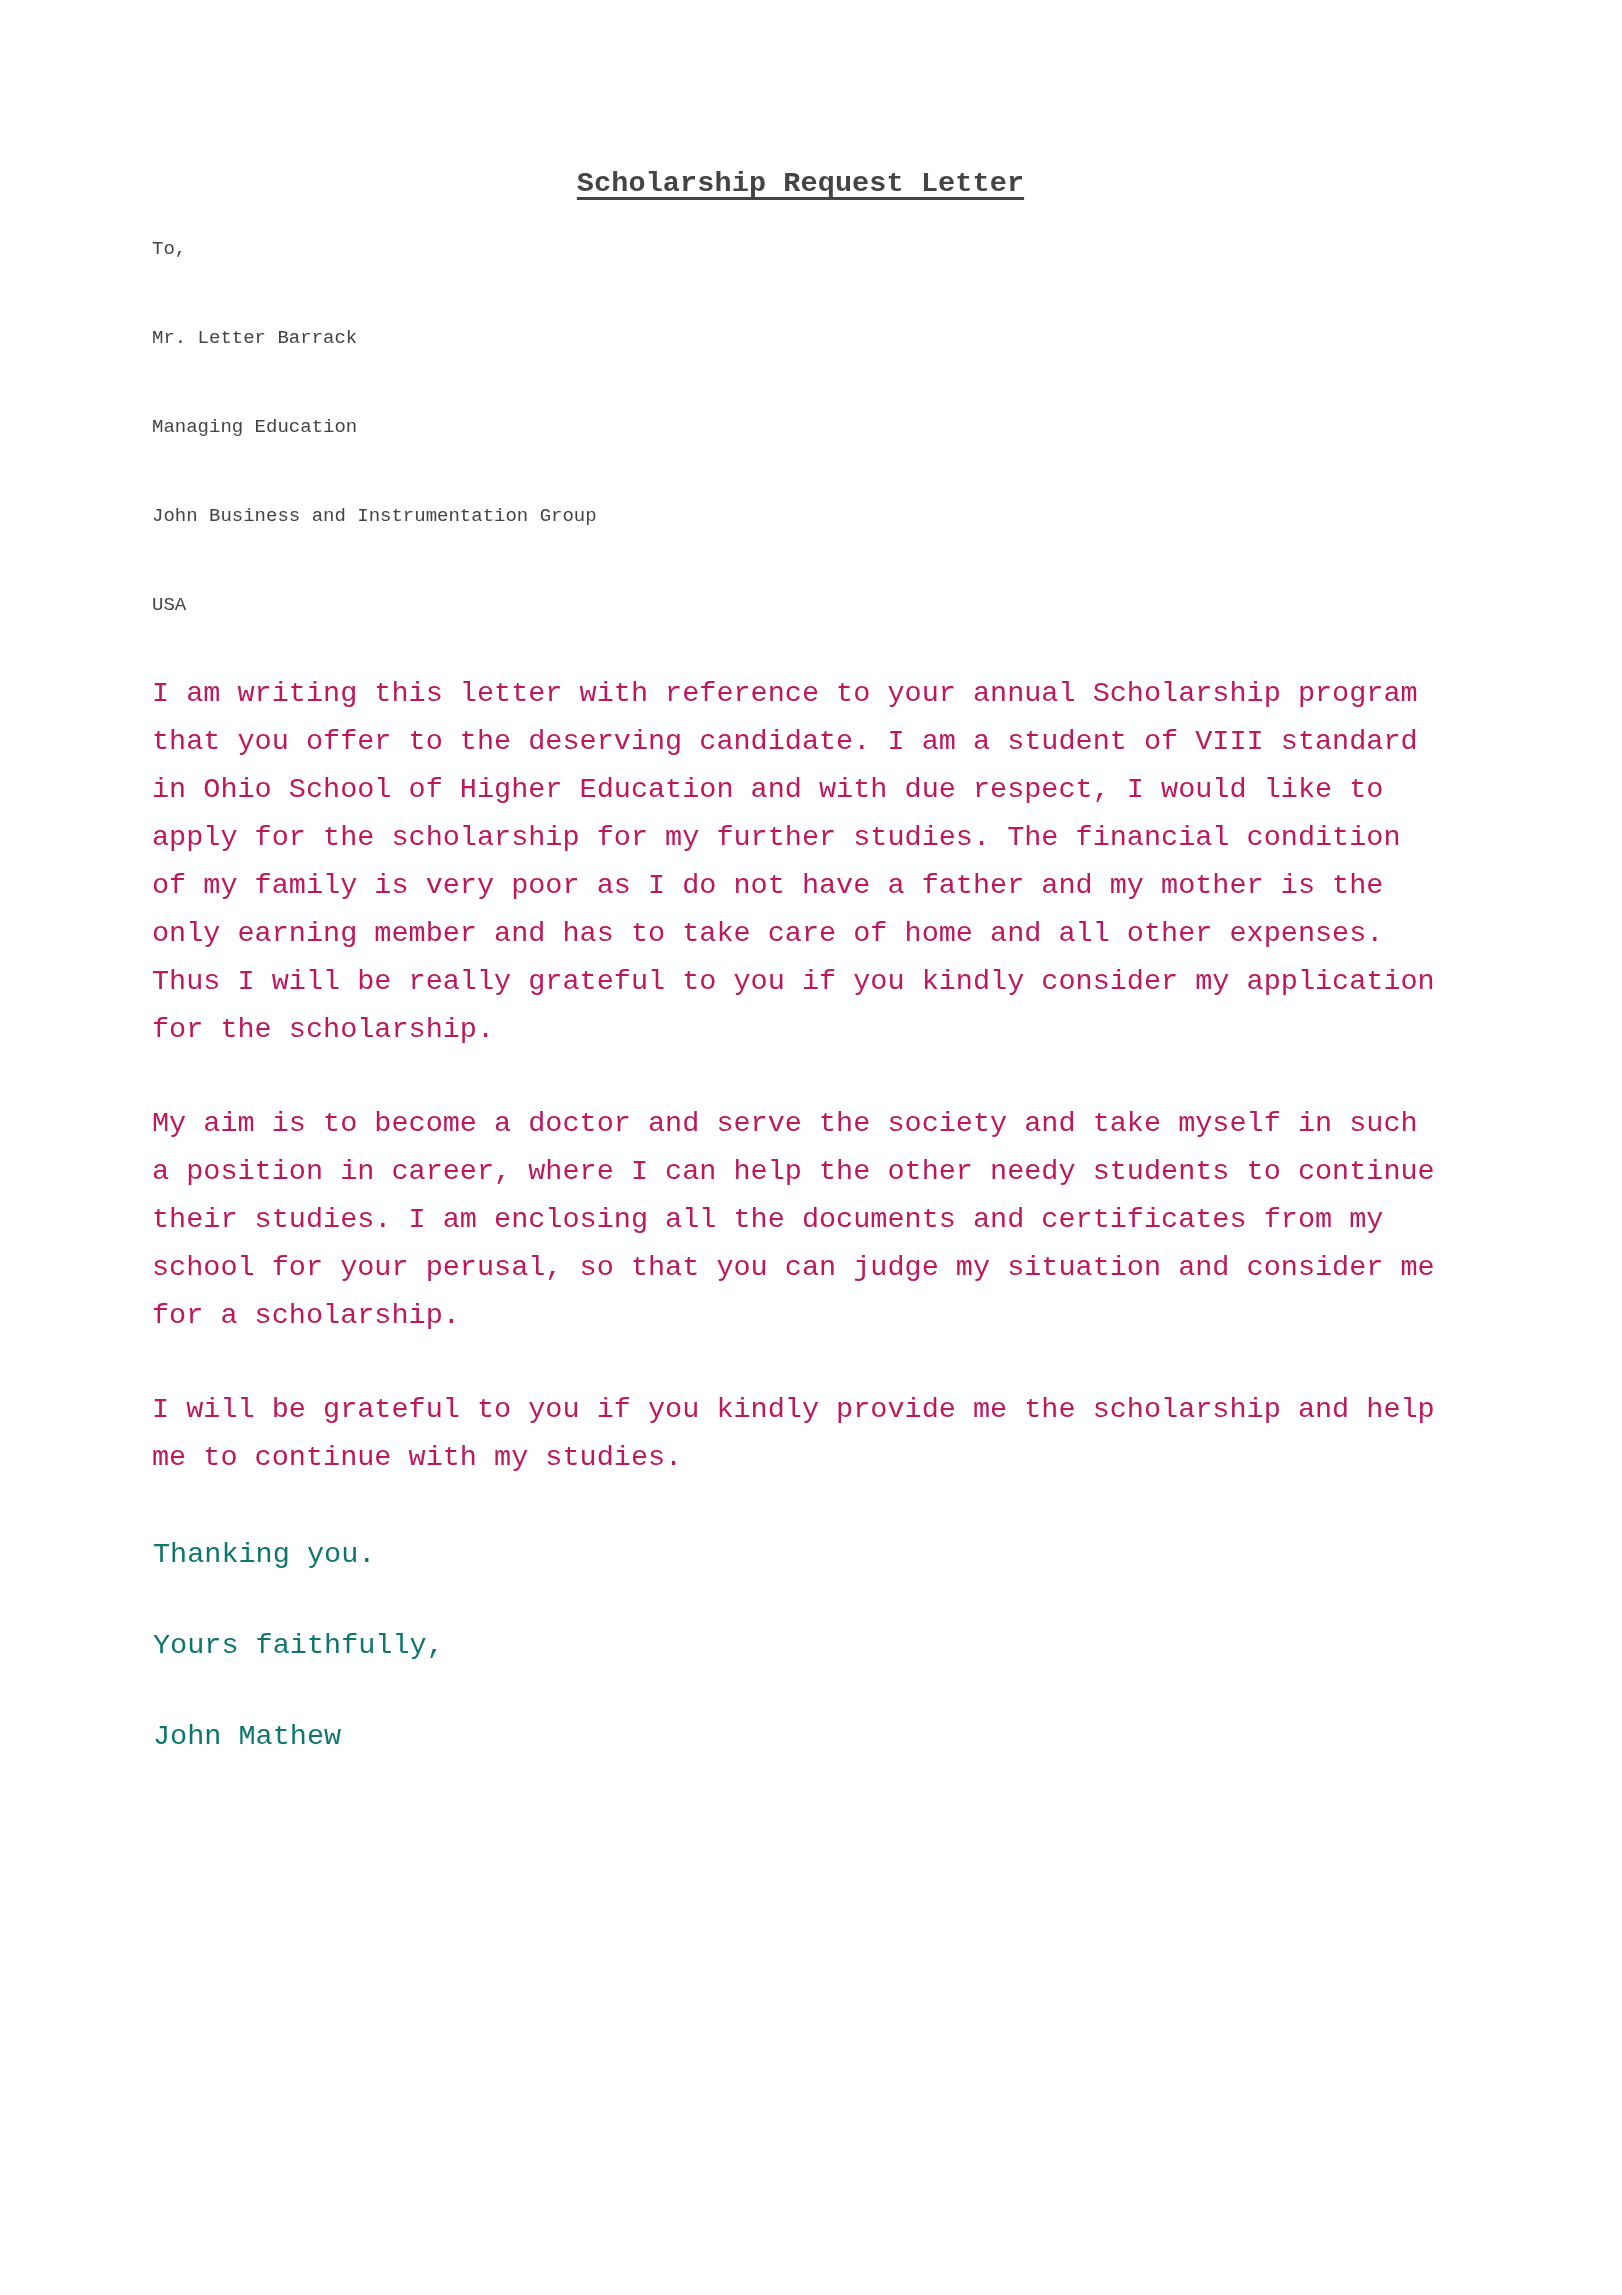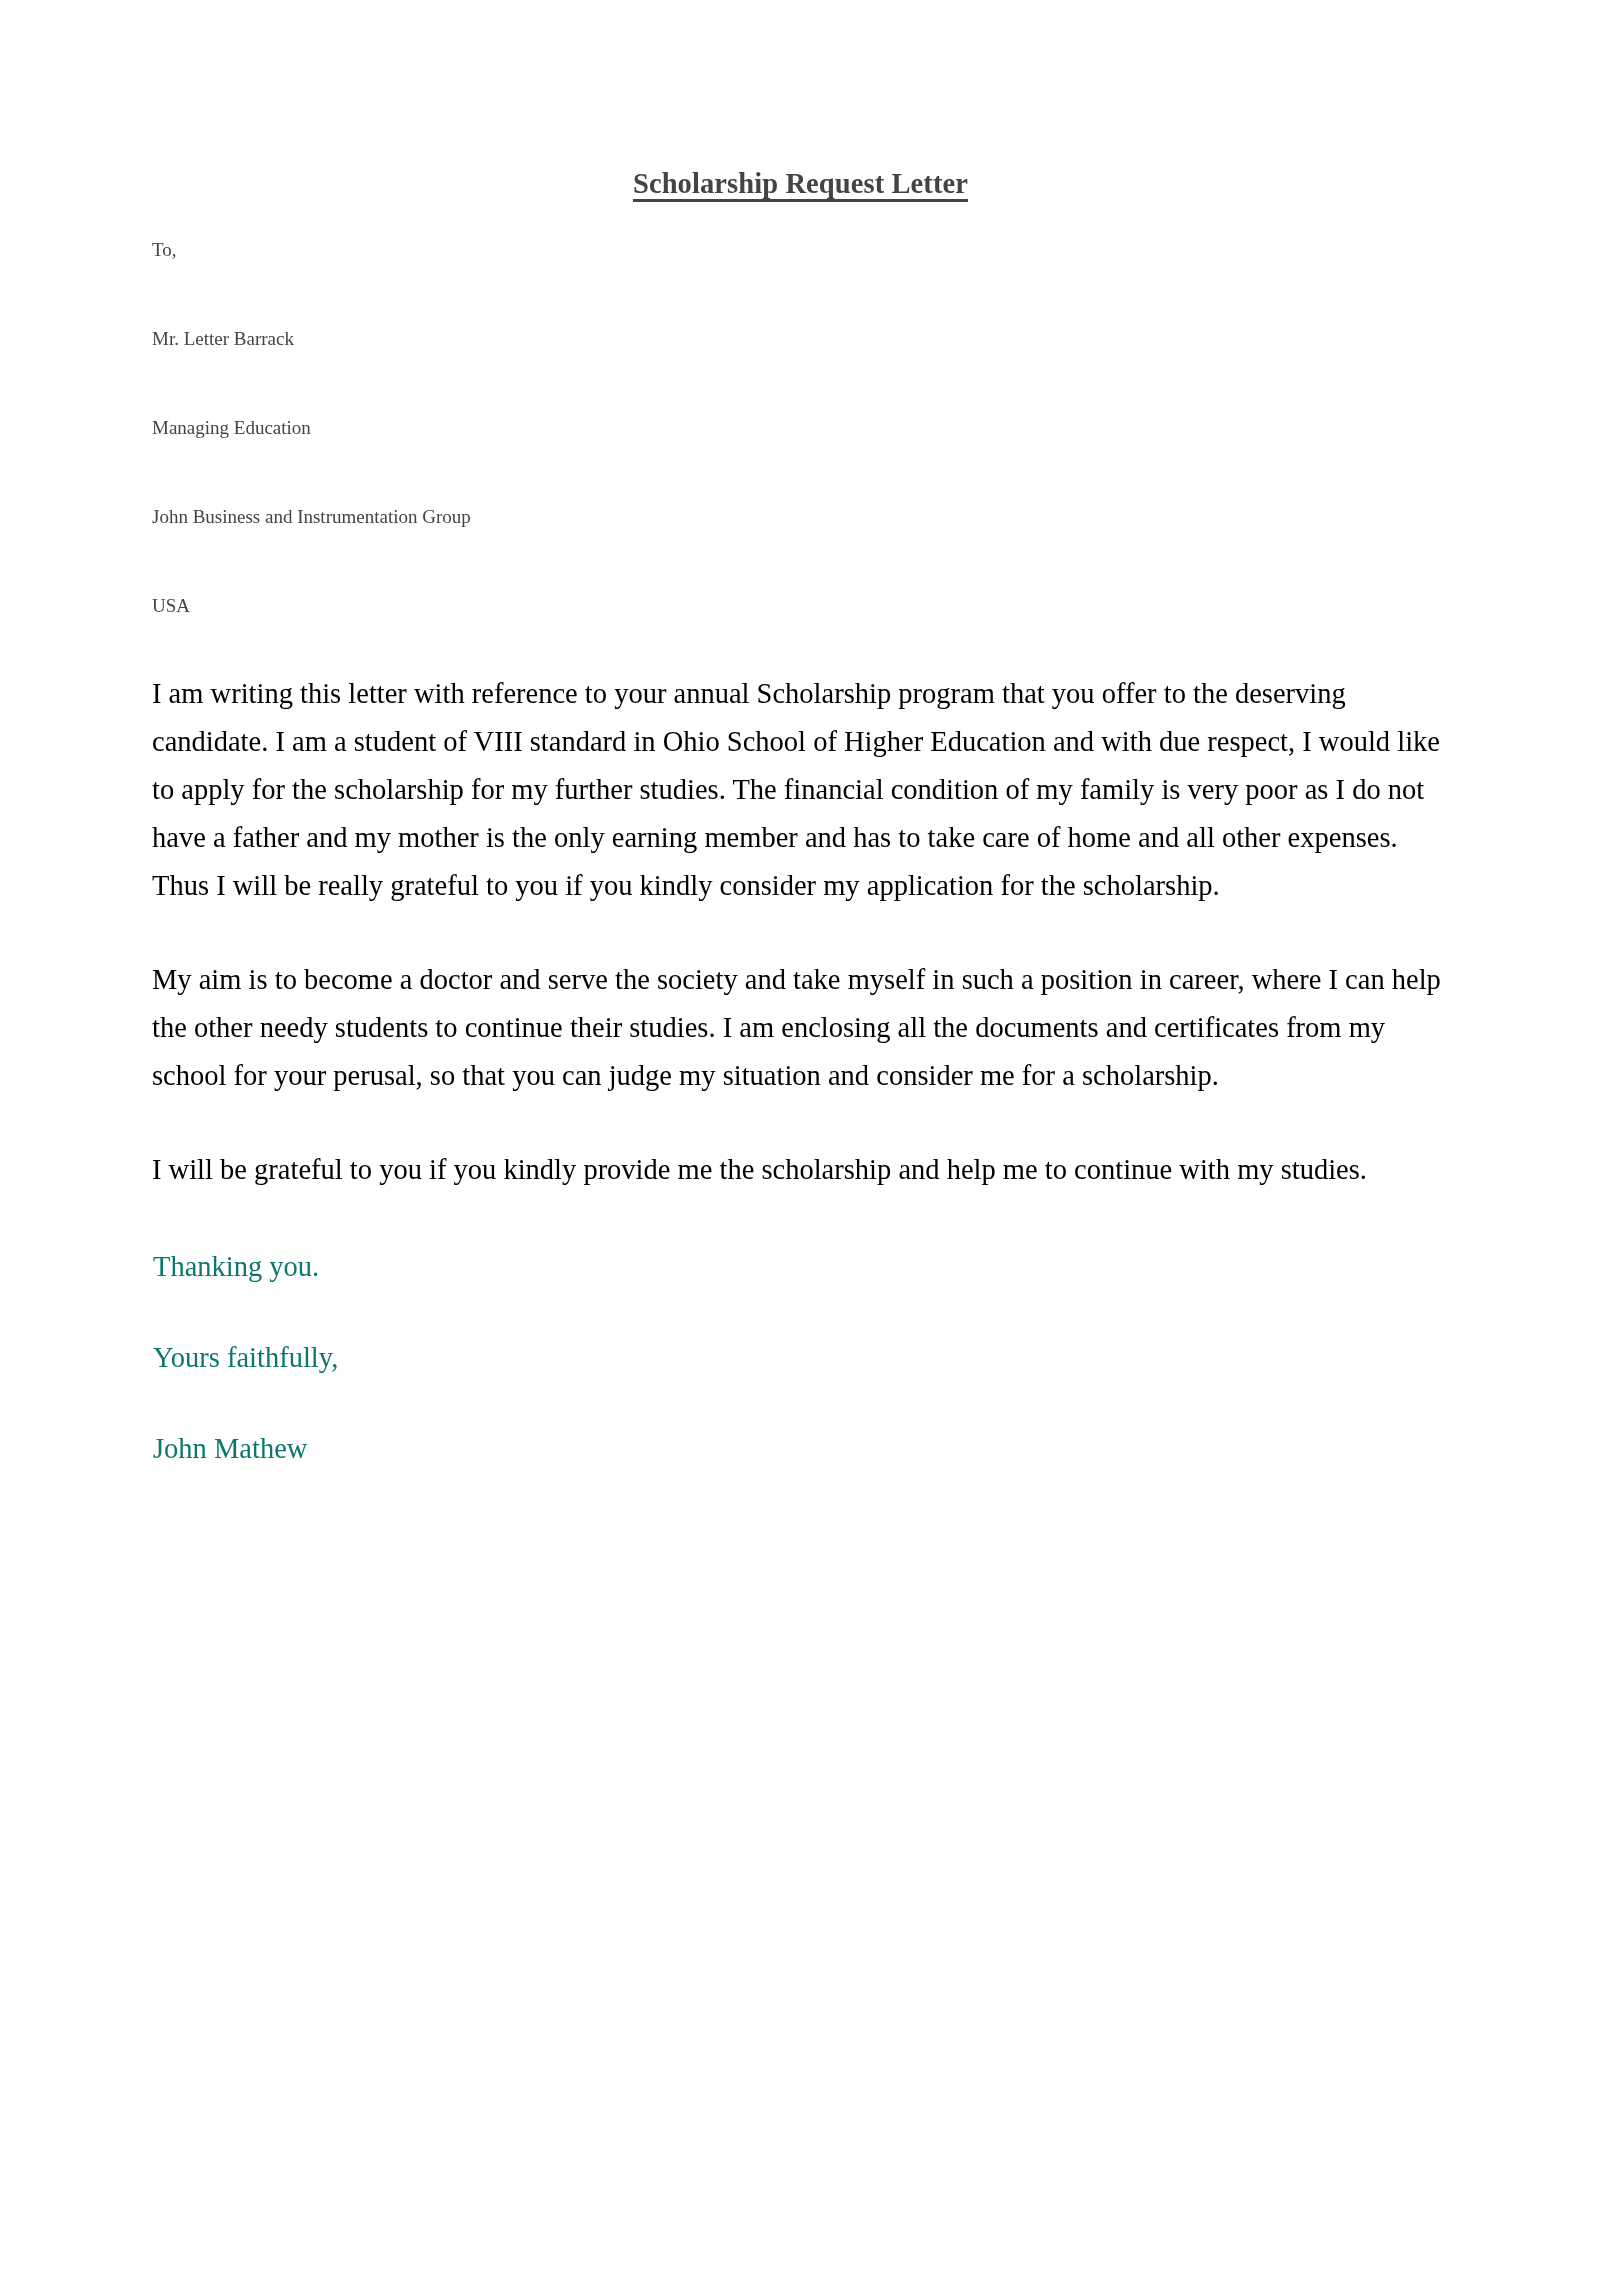--- a/index.html
+++ b/index.html
@@ -8,21 +8,21 @@
     background: #ffffff;
   }
 
   .page {
     position: relative;
     width: 1623px;
     height: 2115px;
     background: #ffffff;
     box-sizing: border-box;
     overflow: hidden;
-    font-family: Liberation Serif, serif;
+    font-family: Liberation Mono, monospace;
     color: #444444;
     -webkit-font-smoothing: antialiased;
   }
 
   
   .content {
     position: absolute;
     left: 152px;
     top: 0;
     width: 1297px;
@@ -77,21 +77,21 @@
     line-height: 42px;
     margin: 0;
     color: #444444;
   }
 
   .body-par {
     font-size: 28.5px;
     line-height: 48px;
     margin: 0;
     padding-top: 46px;
-    color: #000000;
+    color: #be185d;
     text-align: left;
   }
 
   .closing-line {
     font-size: 28.5px;
     line-height: 37px;
     margin: 1px;
     padding-top: 53px;
     color: #0f766e;
   }

